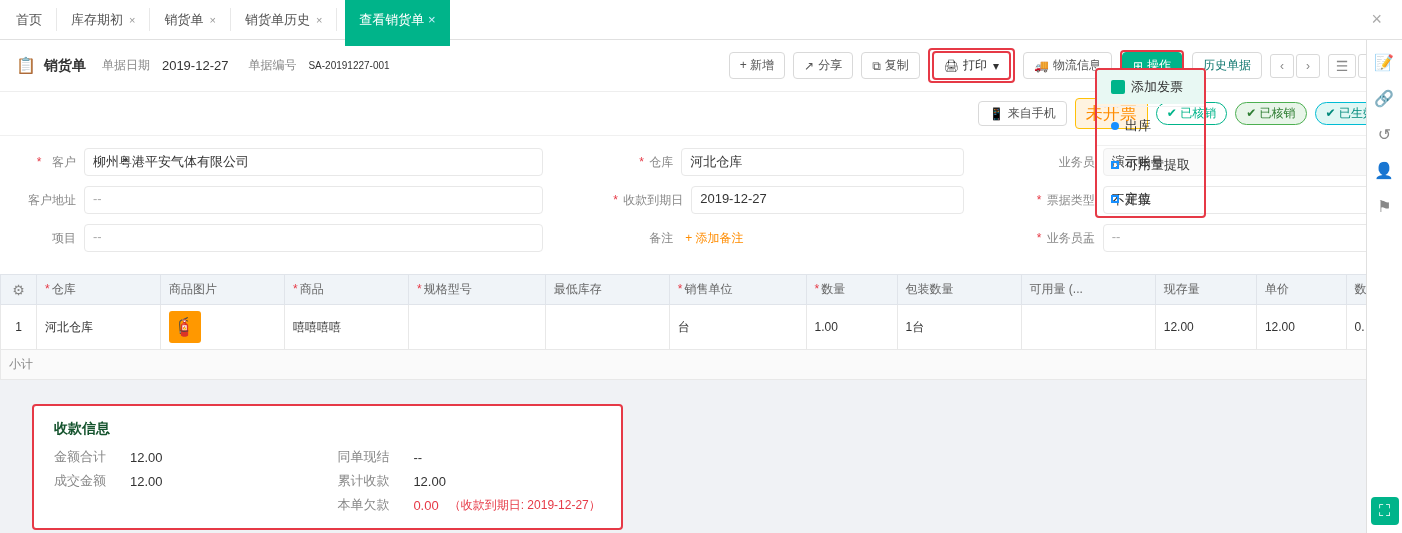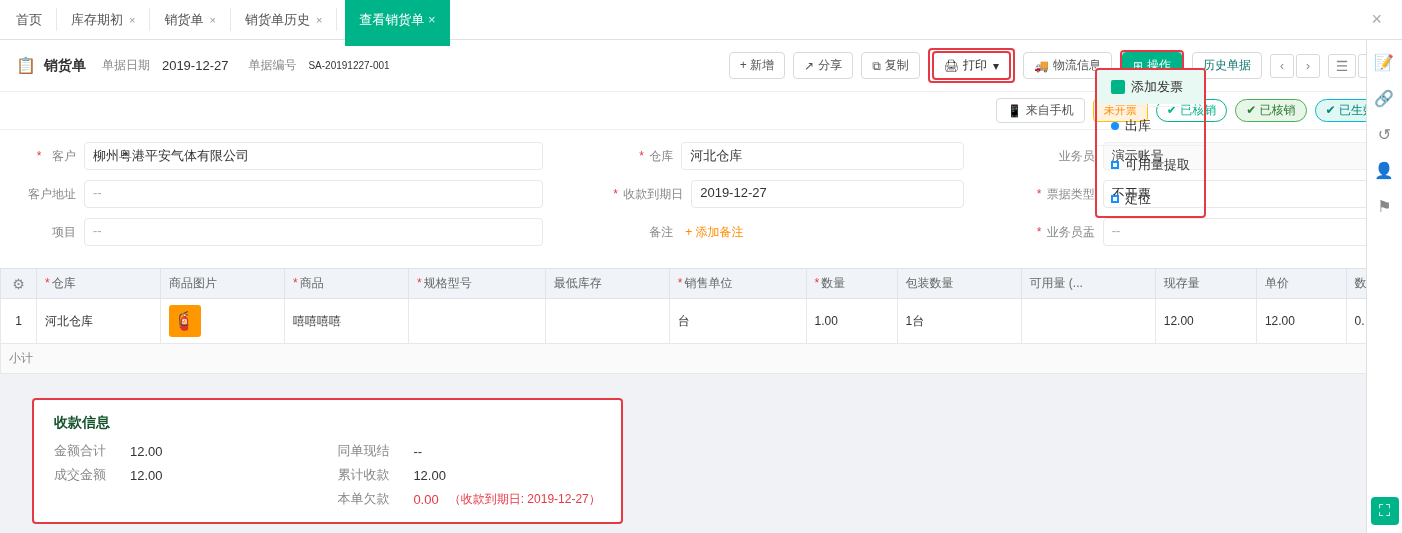--- a/index.html
+++ b/index.html
@@ -52,21 +52,21 @@
     .status-row {
       display: flex; align-items: center; padding: 6px 16px; gap: 8px;
       background: #fff; border-bottom: 1px solid #f0f0f0;
     }
     .status-btn {
       display: flex; align-items: center; gap: 4px; padding: 3px 10px;
       border: 1px solid #d9d9d9; border-radius: 4px; background: #fff;
       cursor: pointer; font-size: 12px; color: #555;
     }
     .status-badge {
-      padding: 3px 10px; border-radius: 4px; font-size: 11px; cursor: pointer;
+      padding: 3px 10px; border-radius: 4px; font-size: 17px; cursor: pointer;
     }
     .badge-orange { background: #fff3e0; color: #ff8c00; border: 1px solid #ffc107; }
     .badge-green-outline { background: #fff; color: #00b48a; border: 1px solid #00b48a; border-radius: 12px; padding: 2px 10px; font-size: 12px; }
     .badge-sold { background: #e8f5e9; color: #2e7d32; border: 1px solid #4caf50; border-radius: 12px; padding: 2px 10px; font-size: 12px; }
     .badge-effective { background: #e0f7f4; color: #00897b; border: 1px solid #00bcd4; border-radius: 12px; padding: 2px 10px; font-size: 12px; }
 
     
     .form-section { padding: 12px 16px; background: #fff; }
     .form-row { display: flex; align-items: center; margin-bottom: 10px; gap: 0; }
     .form-field { display: flex; align-items: center; flex: 1; }

